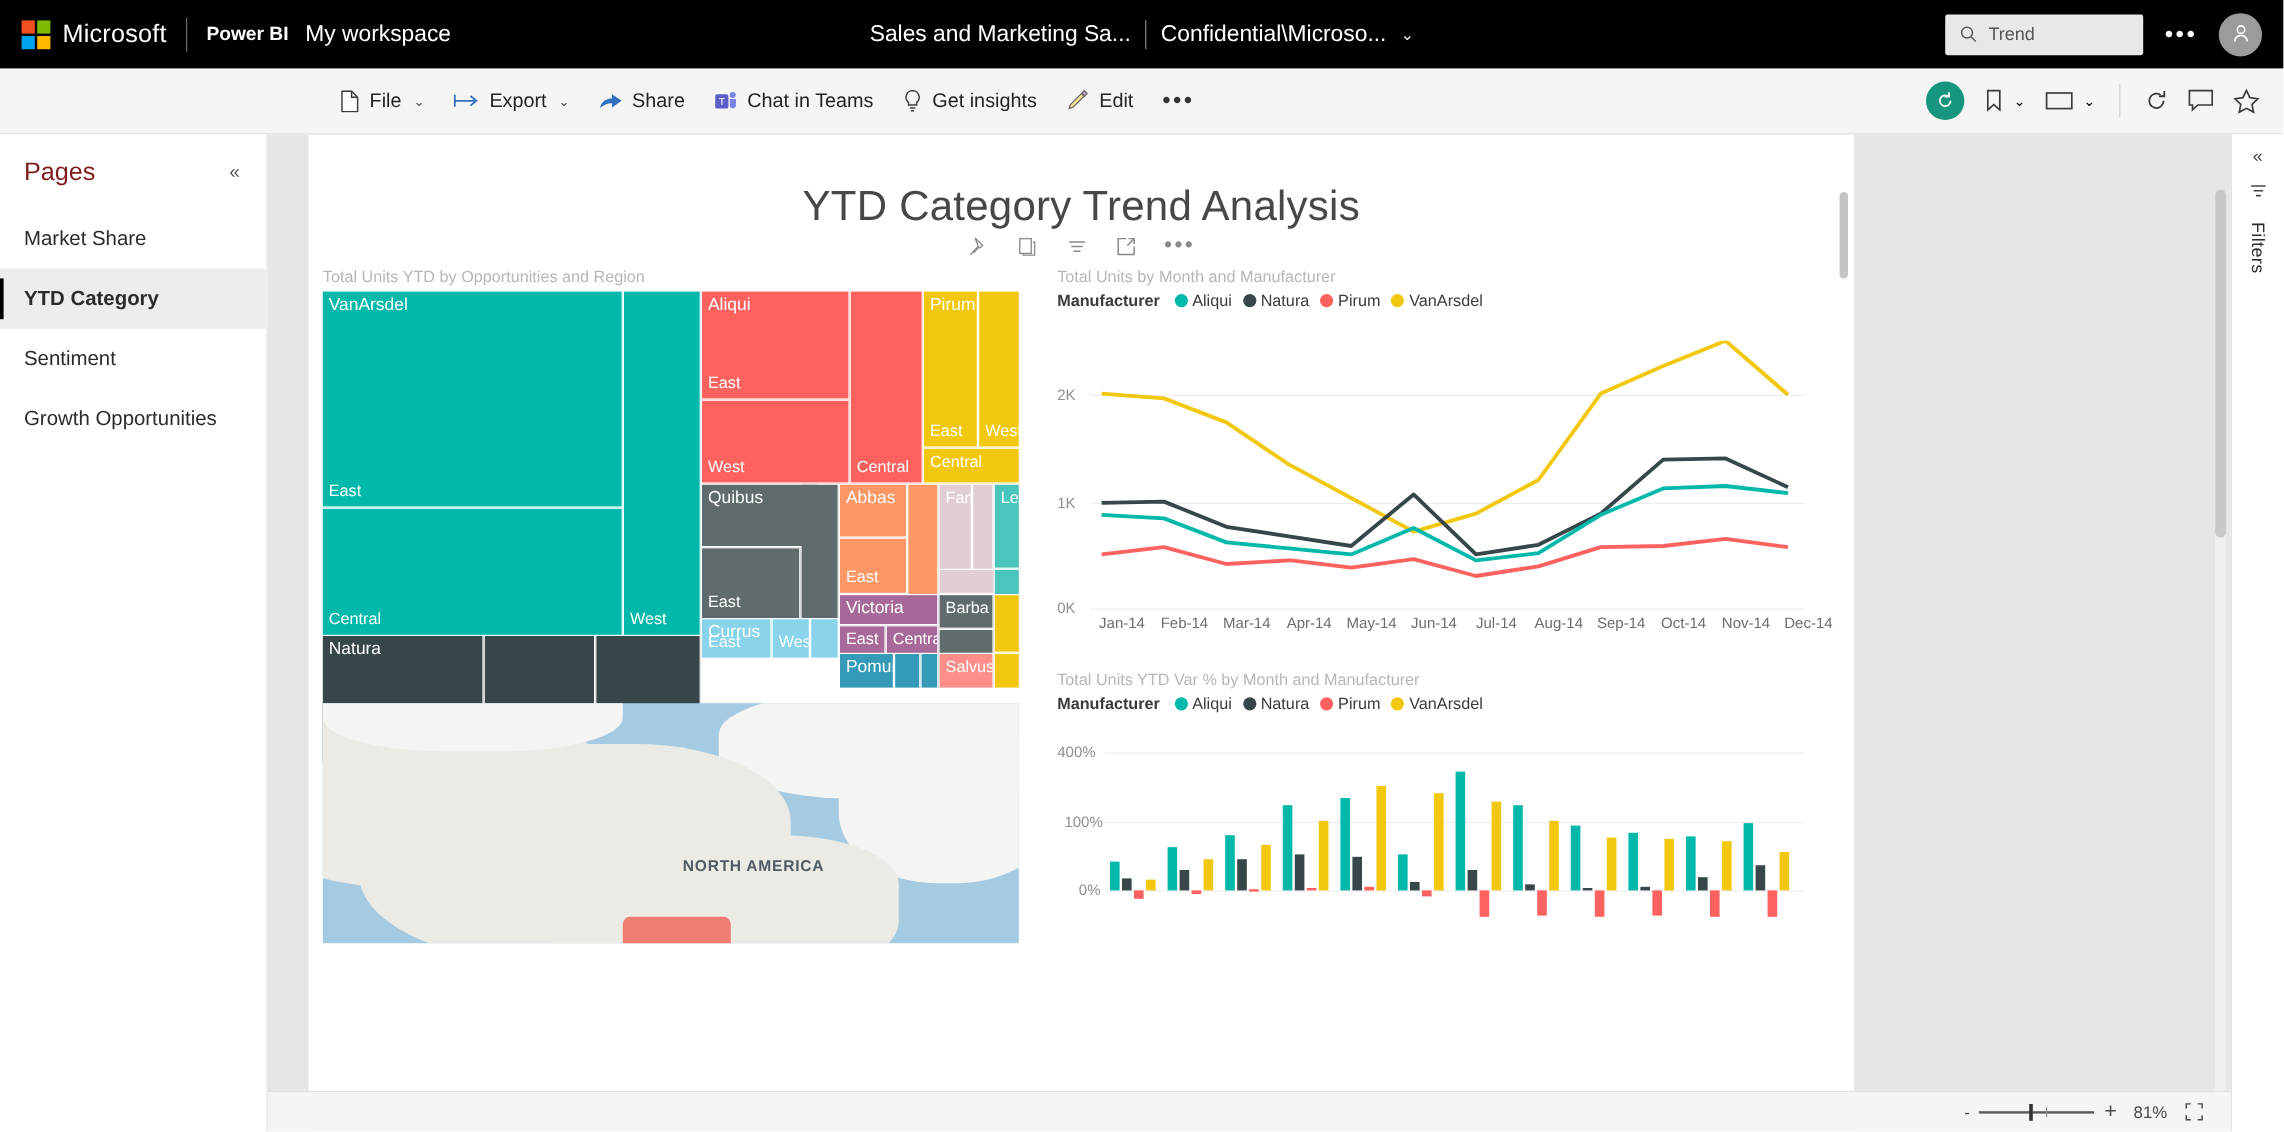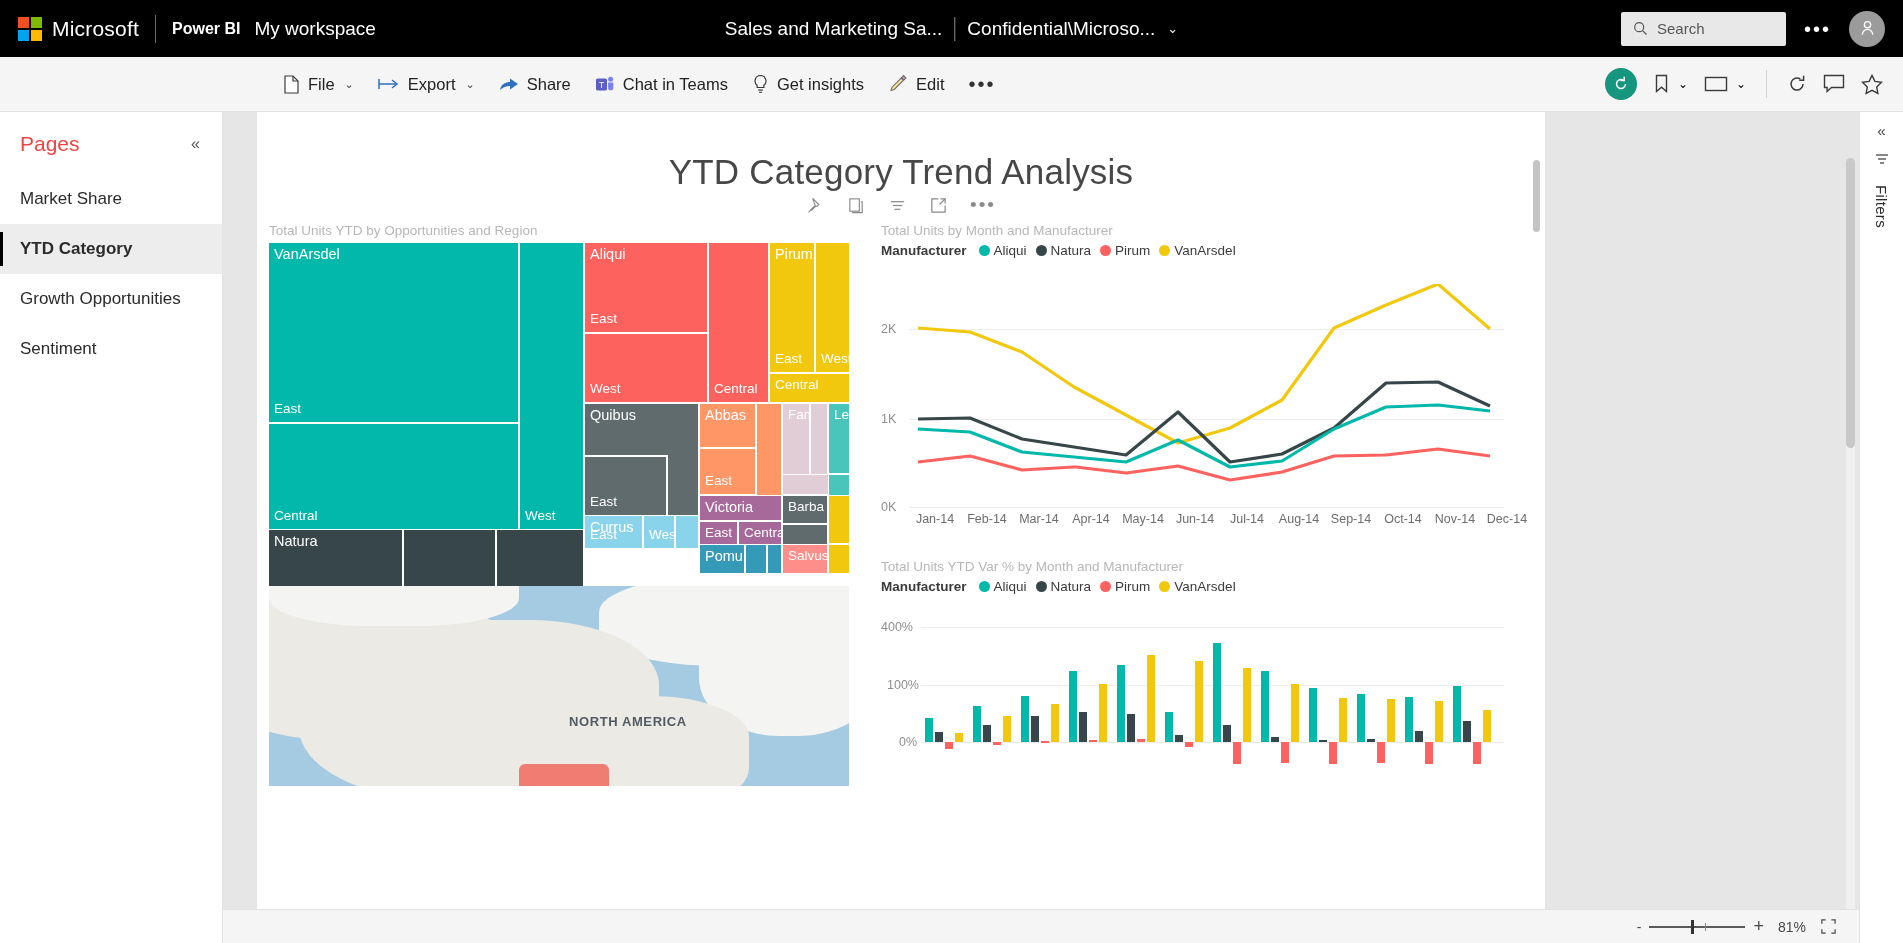--- a/index.html
+++ b/index.html
@@ -43,21 +43,21 @@
   .sep-v { width:1px; height:28px; background:#d2d2d2; margin:0 4px; }
 
   
   .body { display:flex; height:831px; }
 
   
   .sidebar { width:223px; border-right:1px solid #e3e3e3; background:#fff;
              padding-top:10px; flex:0 0 223px; }
   .sb-head { display:flex; align-items:center; justify-content:space-between;
              padding:10px 22px 4px 20px; }
-  .sb-title { font-size:21px; color:#ef4444; }
+  .sb-title { font-size:21px; color:#7f1d1d; }
   .sb-collapse { color:#555; font-size:16px; }
   .sb-list { margin-top:14px; }
   .sb-item { height:50px; display:flex; align-items:center; padding-left:20px;
              font-size:17px; color:#2b2b2b; position:relative; }
   .sb-item.sel { background:#ededed; font-weight:600; }
   .sb-item.sel:before { content:""; position:absolute; left:0; top:8px; bottom:8px;
                         width:3px; background:#000; }
 
   
   .canvas-area { flex:1; background:#e6e6e6; position:relative; overflow:hidden; }
@@ -154,21 +154,21 @@
     <span>Confidential\Microso...</span>
     <span class="chev">⌄</span>
   </div>
 
   <div class="top-right">
     <div class="searchbox">
       <svg width="15" height="15" viewBox="0 0 16 16">
         <circle cx="6.6" cy="6.6" r="4.8" fill="none" stroke="#555" stroke-width="1.3"></circle>
         <line x1="10.2" y1="10.2" x2="14.4" y2="14.4" stroke="#555" stroke-width="1.3"></line>
       </svg>
-      <span>Search</span>
+      <span>Trend</span>
     </div>
     <span class="dots">•••</span>
     <div class="avatar">
       <svg width="19" height="19" viewBox="0 0 20 20">
         <circle cx="10" cy="6" r="3.3" fill="none" stroke="#fff" stroke-width="1.4"></circle>
         <path d="M4.5 16.5a5.5 5.5 0 0 1 11 0" fill="none" stroke="#fff" stroke-width="1.4"></path>
       </svg>
     </div>
   </div>
 </div>
@@ -275,24 +275,24 @@
       <span class="sb-collapse">«</span>
     </div>
     <div class="sb-list">
       <div class="sb-item">
         <span>Market Share</span>
       </div>
       <div class="sb-item sel">
         <span>YTD Category</span>
       </div>
       <div class="sb-item">
+        <span>Sentiment</span>
+      </div>
+      <div class="sb-item">
         <span>Growth Opportunities</span>
-      </div>
-      <div class="sb-item">
-        <span>Sentiment</span>
       </div>
     </div>
   </div>
 
   <div class="canvas-area">
     <div class="report">
 
       <div class="rpt-title">YTD Category Trend Analysis</div>
 
       <div class="vis-icons">

